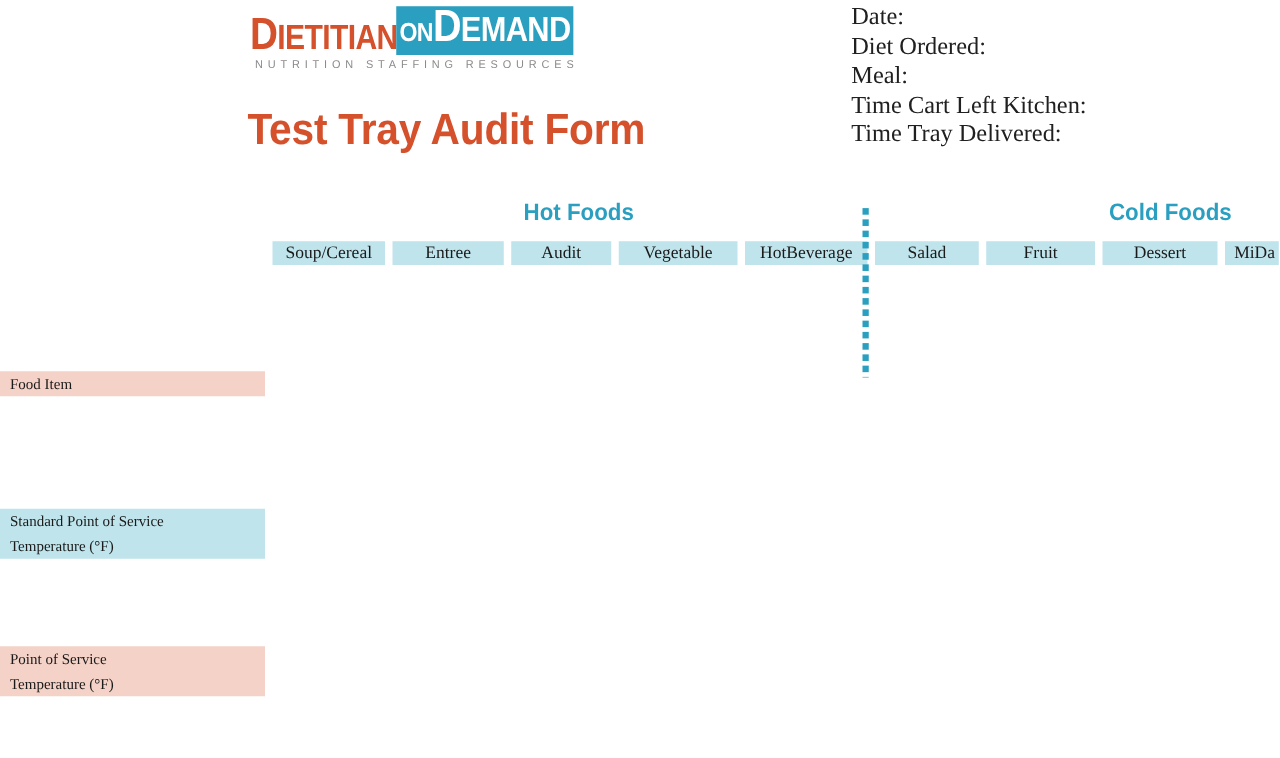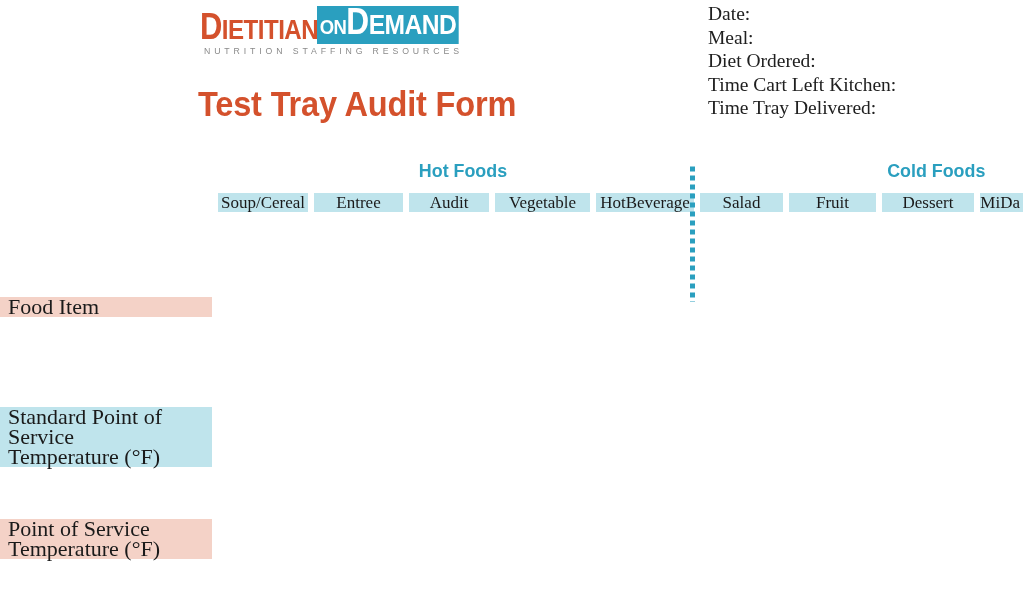--- a/index.html
+++ b/index.html
@@ -88,21 +88,21 @@
     color: #D4512C;
     letter-spacing: -0.2px;
     white-space: nowrap;
     transform: scaleX(0.93);
     transform-origin: left top;
   }
 
   
   #meta-fields {
     position: absolute;
-    left: 708px;
+    left: 681px;
     top: 2px;
     font-size: 19.5px;
     line-height: 23.5px;
     color: #202020;
   }
   #meta-fields .meta-line { white-space: nowrap; }
 
   
   #section-band {
     position: relative;
@@ -158,33 +158,33 @@
   }
   .cellbox.pink { background: #F4D2C7; }
   .cellbox.blue { background: #BFE4EC; }
 
   .rowlabel {
     display: flex;
     align-items: center;
     height: 100%;
     padding-left: 8px;
     padding-right: 4px;
-    font-size: 22px;
+    font-size: 12px;
     line-height: 20px;
     color: #1a1a1a;
     box-sizing: border-box;
   }
   .colhead {
     display: flex;
     align-items: center;
     justify-content: center;
     height: 100%;
     padding: 0 3px;
     text-align: center;
-    font-size: 17px;
+    font-size: 14px;
     line-height: 19px;
     color: #1a1a1a;
     box-sizing: border-box;
   }
   
   .col-label { width: 218px; }
   .col-c1 { width: 96px; }
   .col-c2 { width: 95px; }
   .col-c3 { width: 86px; }
   .col-c4 { width: 101px; }
@@ -209,22 +209,22 @@
       <span class="logo-part1"><span class="cap">D</span><span>IETITIANS</span></span>
       <span class="logo-box"><span class="small">ON</span><span class="cap">D</span><span>EMAND</span></span>
     </div>
     <div id="logo-tagline">NUTRITION STAFFING RESOURCES</div>
   </div>
 
   <div id="form-title">Test Tray Audit Form</div>
 
   <div id="meta-fields">
     <div class="meta-line">Date:</div>
+    <div class="meta-line">Diet Ordered:</div>
     <div class="meta-line">Meal:</div>
-    <div class="meta-line">Diet Ordered:</div>
     <div class="meta-line">Time Cart Left Kitchen:</div>
     <div class="meta-line">Time Tray Delivered:</div>
   </div>
 </div>
 
 <div id="section-band">
   <div class="section-label" id="section-hot">Hot Foods</div>
   <div class="section-label" id="section-cold">Cold Foods</div>
 </div>
 

